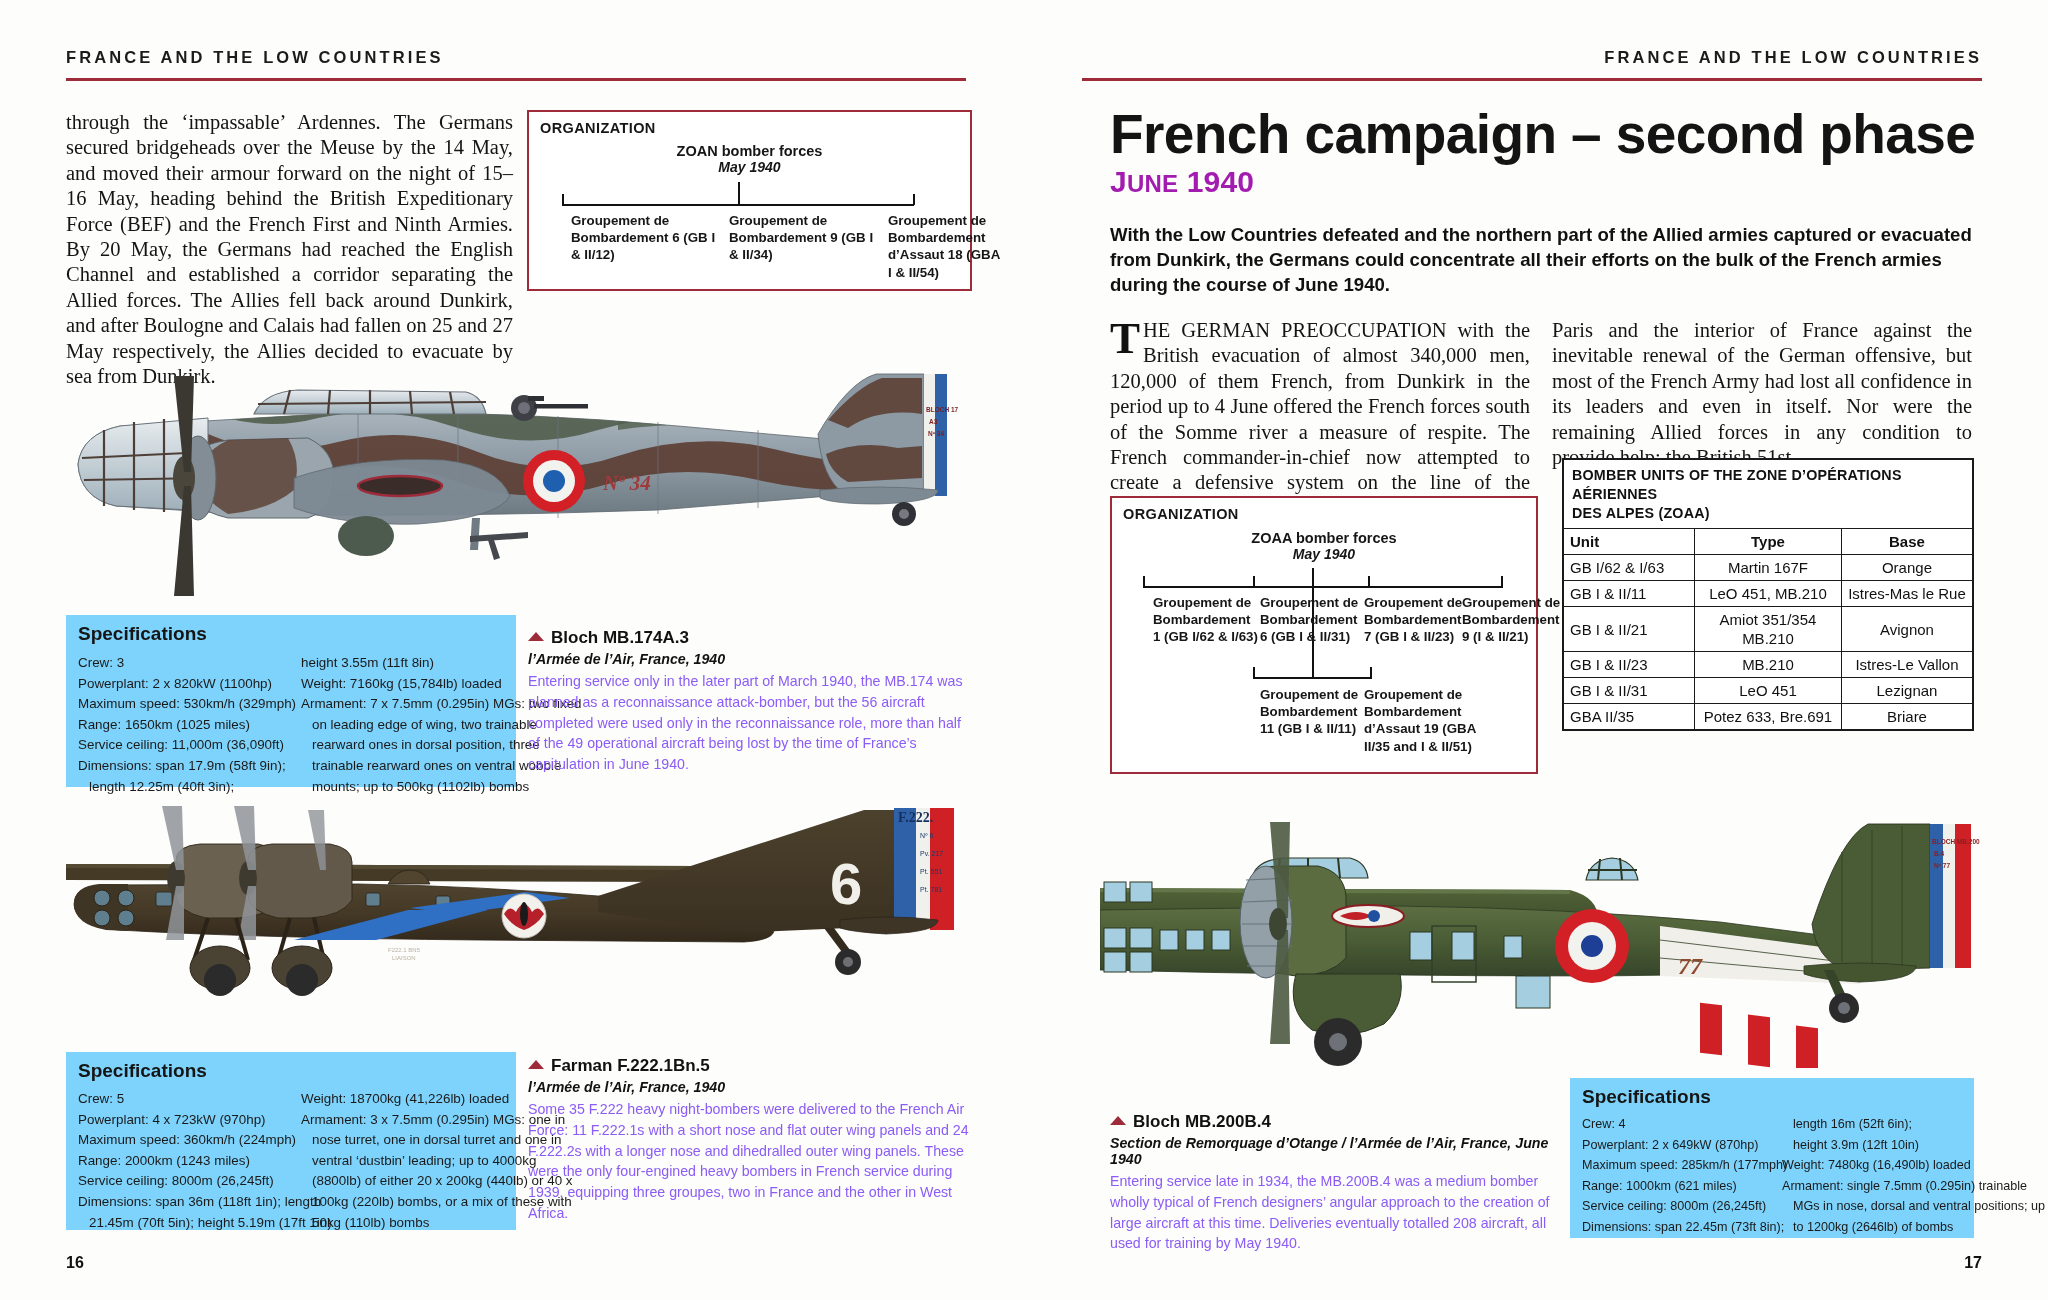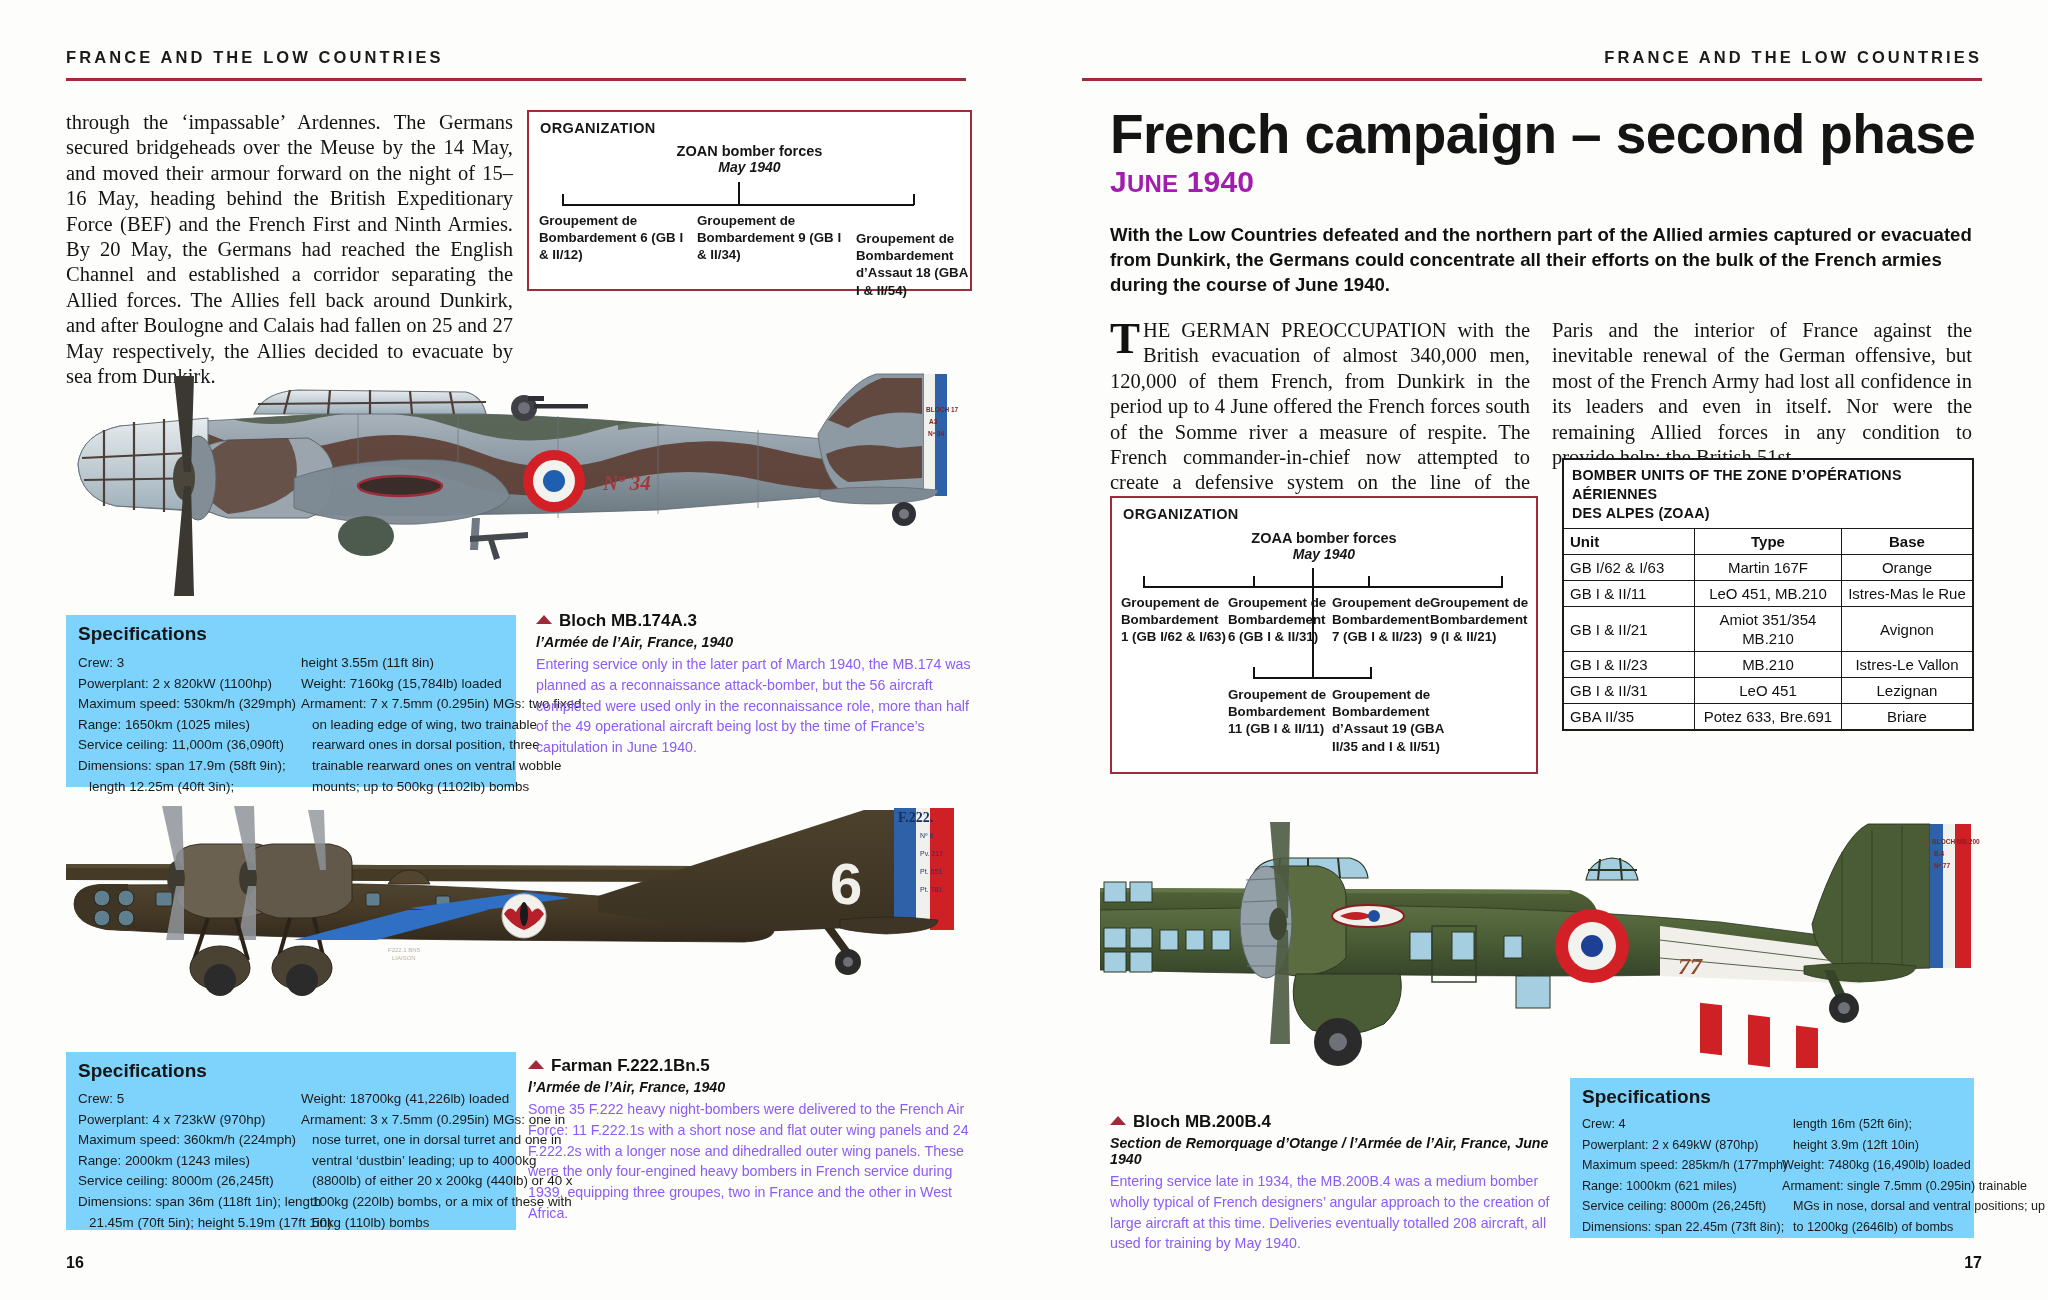--- a/index.html
+++ b/index.html
@@ -50,21 +50,21 @@
     font-weight: bold; font-size: 14.5px; letter-spacing: .4px;
     color: #161616;
   }
   .org-root {
     position: absolute; text-align: center; width: 100%;
     font-weight: bold; font-size: 14.5px; color: #161616;
   }
   .org-root em { display: block; font-style: italic; font-size: 14px; font-weight: bold;}
   .org-node {
     position: absolute; font-weight: bold; font-size: 13.3px;
-    line-height: 17.2px; color: #161616;
+    line-height: 17.2px; color: #161616; margin-left: 32px;
   }
   .vline { position: absolute; background: #111; width: 2px; }
   .hline { position: absolute; background: #111; height: 2px; }
   .tick  { position: absolute; background: #111; width: 2px; height: 11px; }
 
   
   .specbox {
     position: absolute; background: #7dd3fc;
   }
   .spectitle {
@@ -159,21 +159,21 @@
       </div>
 
       <div class="vline" style="left:209px; top:70px; height:23px;"></div>
       <div class="hline" style="left:33px; top:92px; width:352px;"></div>
       <div class="tick" style="left:33px; top:82px;"></div>
       <div class="tick" style="left:209px; top:82px;"></div>
       <div class="tick" style="left:384px; top:82px;"></div>
 
       <div class="org-node" style="left:10px; top:100px; width:150px;">Groupement de Bombardement 6 (GB I &amp; II/12)</div>
       <div class="org-node" style="left:168px; top:100px; width:150px;">Groupement de Bombardement 9 (GB I &amp; II/34)</div>
-      <div class="org-node" style="left:327px; top:118px; width:118px;">Groupement de Bombardement d’Assaut 18 (GBA I &amp; II/54)</div>
+      <div class="org-node" style="left:327px; top:100px; width:118px;">Groupement de Bombardement d’Assaut 18 (GBA I &amp; II/54)</div>
     </div>
 
     <div class="art" style="left:58px; top:368px;">
       <svg width="900" height="240" viewBox="0 0 900 240">
         <defs>
           <linearGradient id="mb174fus" x1="0" y1="0" x2="0" y2="1">
             <stop offset="0" stop-color="#a9b4bc"></stop>
               <stop offset="0.5" stop-color="#8d9aa3"></stop>
             <stop offset="1" stop-color="#6e7a82"></stop>
           </linearGradient>
@@ -289,21 +289,21 @@
         <div>height 3.55m (11ft 8in)</div>
         <div>Weight: 7160kg (15,784lb) loaded</div>
         <div>Armament: 7 x 7.5mm (0.295in) MGs: two fixed</div>
         <div class="ind">on leading edge of wing, two trainable</div>
         <div class="ind">rearward ones in dorsal position, three</div>
         <div class="ind">trainable rearward ones on ventral wobble</div>
         <div class="ind">mounts; up to 500kg (1102lb) bombs</div>
       </div>
     </div>
 
-    <div class="capbox" style="left:528px; top:611px; width:445px;margin-left:8px;">
+    <div class="capbox" style="left:528px; top:628px; width:445px;">
       <div class="captitle">
         <span class="captri"></span><span>Bloch MB.174A.3</span>
       </div>
       <div class="capsub">l’Armée de l’Air, France, 1940</div>
       <div class="capbody">Entering service only in the later part of March 1940, the MB.174 was planned as a reconnaissance attack-bomber, but the 56 aircraft completed were used only in the reconnaissance role, more than half of the 49 operational aircraft being lost by the time of France’s capitulation in June 1940.</div>
     </div>
 
     <div class="art" style="left:58px; top:800px;">
       <svg width="910" height="230" viewBox="0 0 910 230">
         <defs>

